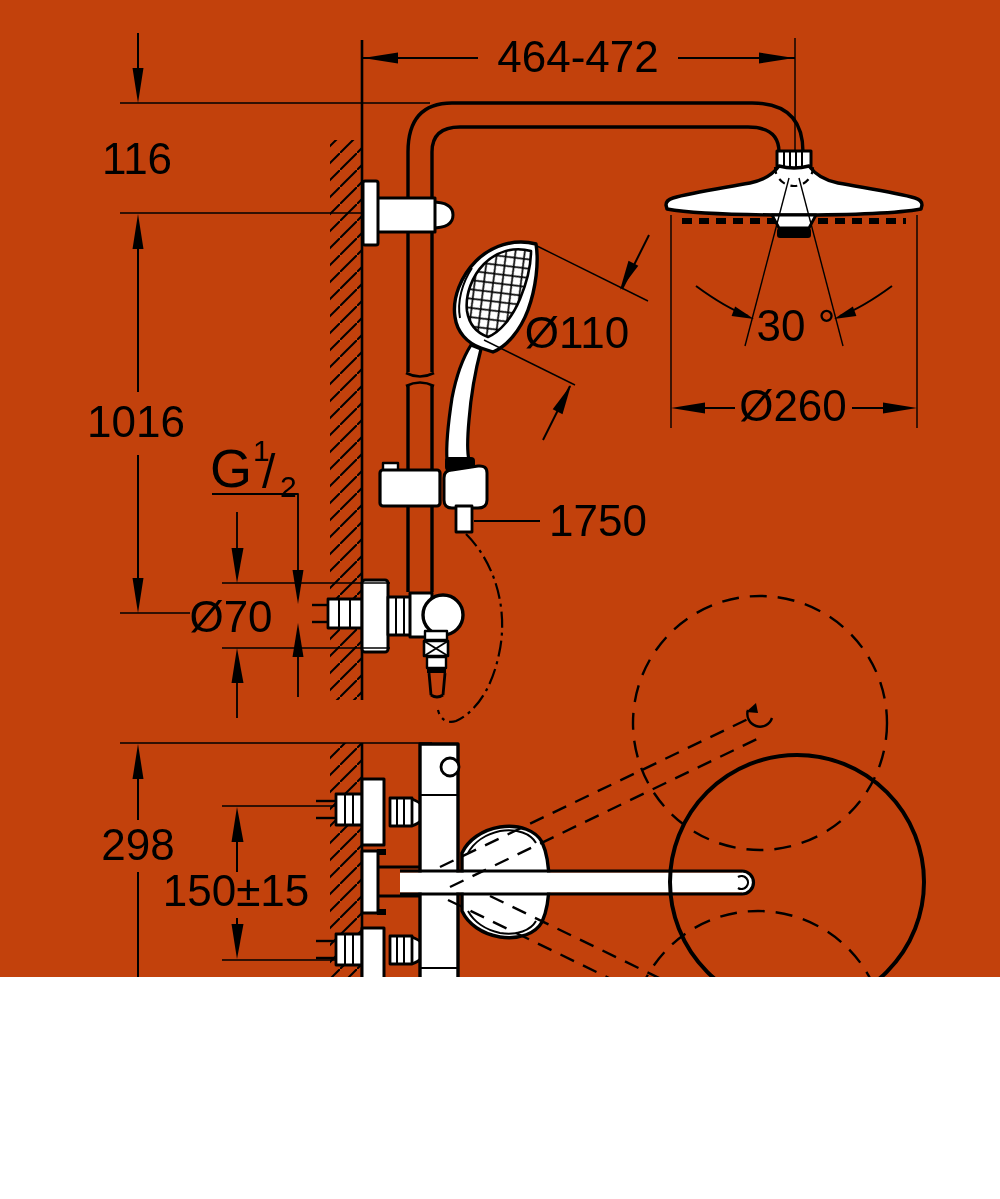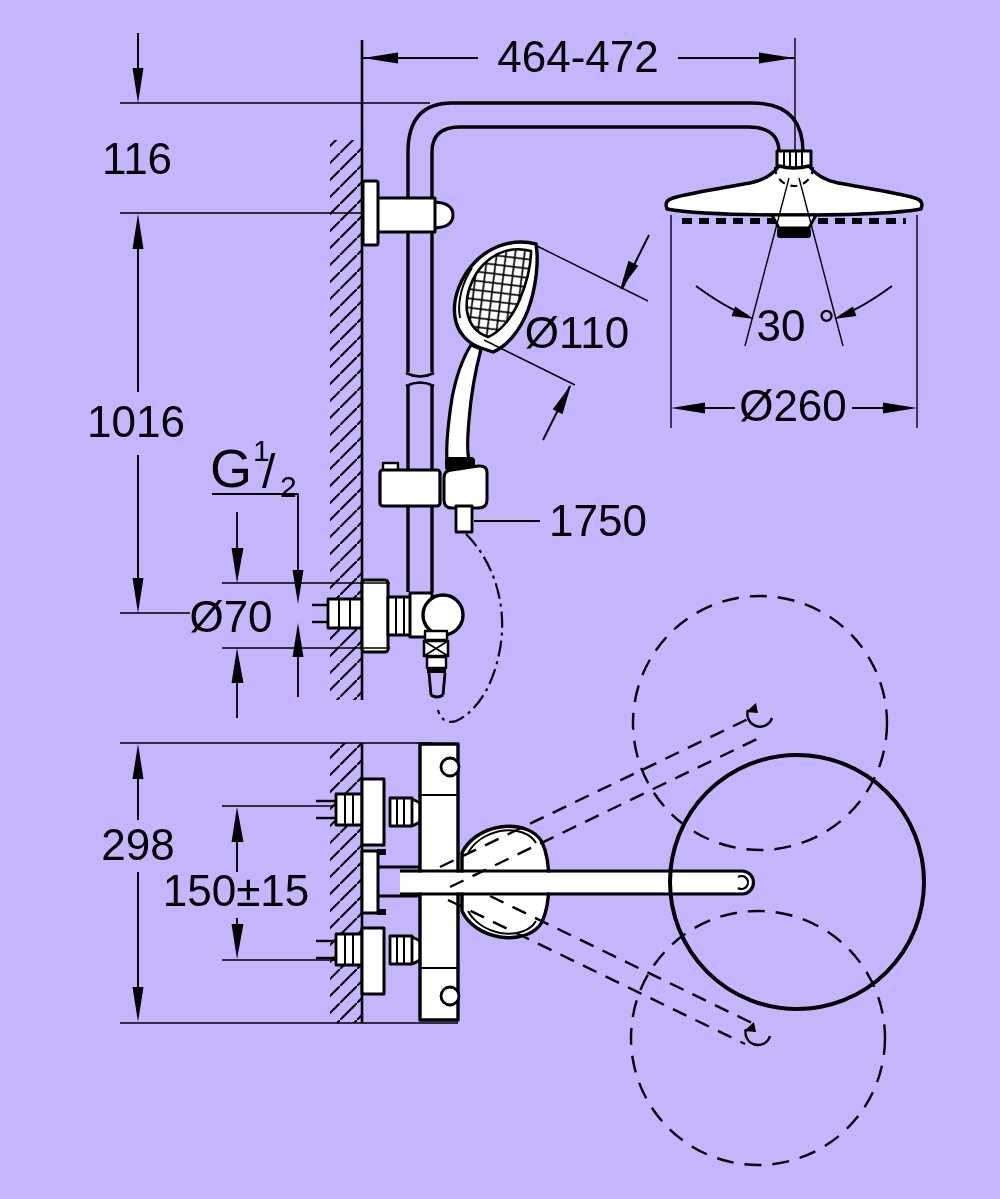--- a/index.html
+++ b/index.html
@@ -1,16 +1,16 @@
 <!DOCTYPE html>
 <html><head>
 <meta charset="utf-8">
 <style>
   html,body{margin:0;padding:0;background:#ffffff;}
-  .page{width:1000px;height:1199px;background:#c4b5fd;position:relative;overflow:hidden;}
+  .page{width:1000px;height:977px;background:#c2410c;position:relative;overflow:hidden;}
   svg{display:block;}
   text{font-family:"Liberation Sans","DejaVu Sans",sans-serif;fill:#000;}
   .dim{font-size:44px;}
   .gmain{font-size:54px;}
   .gsup{font-size:30px;}
   .gslash{font-size:48px;}
 </style>
 </head>
 <body>
 

